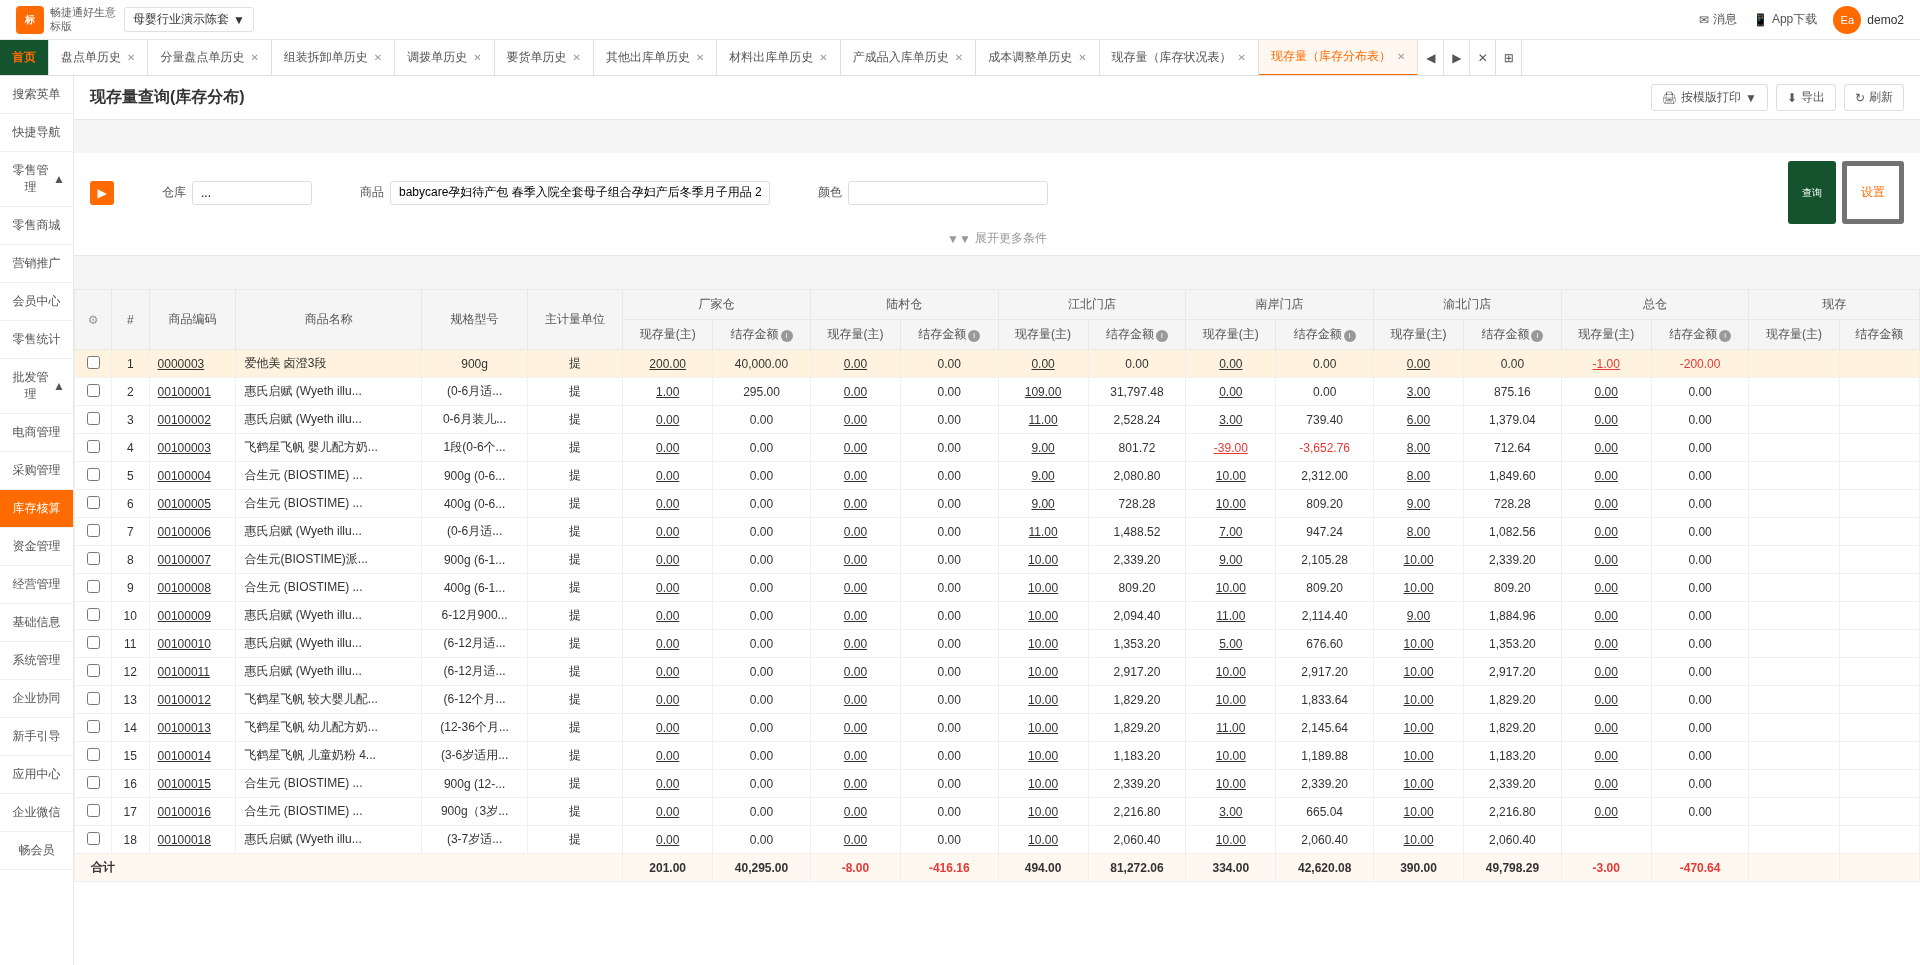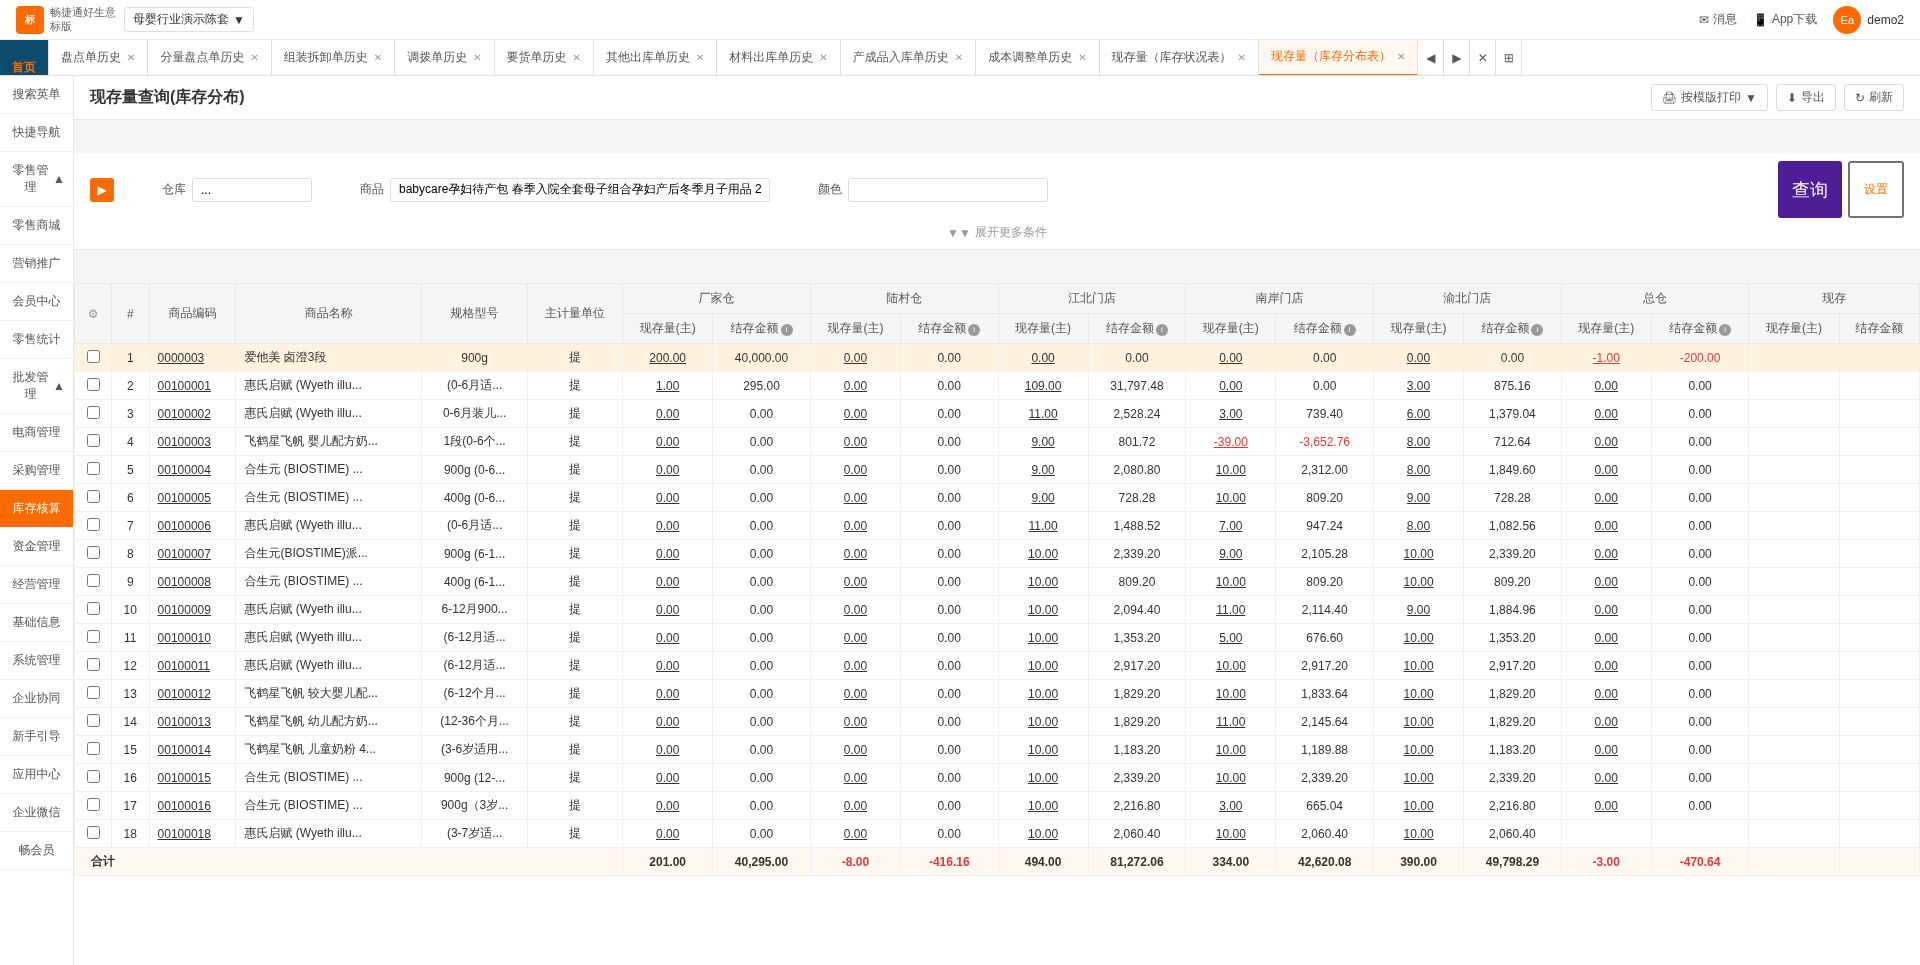--- a/index.html
+++ b/index.html
@@ -12,43 +12,43 @@
     .logo-icon { width: 28px; height: 28px; background: #ff6b00; border-radius: 4px; display: flex; align-items: center; justify-content: center; color: white; font-size: 10px; font-weight: bold; }
     .logo-text { font-size: 11px; color: #666; line-height: 1.2; }
     .top-bar-right { display: flex; align-items: center; gap: 16px; }
     .top-bar-btn { display: flex; align-items: center; gap: 4px; color: #555; cursor: pointer; font-size: 12px; }
     .avatar { width: 28px; height: 28px; background: #ff6b00; border-radius: 50%; display: flex; align-items: center; justify-content: center; color: white; font-size: 11px; }
 
     
     .tab-bar { height: 36px; background: #fff; display: flex; align-items: center; border-bottom: 1px solid #e0e0e0; overflow: hidden; }
     .tab-item { height: 36px; display: flex; align-items: center; padding: 0 12px; border-right: 1px solid #e0e0e0; white-space: nowrap; cursor: pointer; font-size: 12px; color: #555; position: relative; gap: 6px; flex-shrink: 0; }
     .tab-item.active { background: #fff7f0; color: #ff6b00; border-bottom: 2px solid #ff6b00; }
-    .tab-item.home { background: #0c4a6e; color: #ff6b00; font-weight: bold; align-items: flex-end; }
+    .tab-item.home { background: #14532d; color: #ff6b00; font-weight: bold; }
     .tab-close { font-size: 10px; color: #999; cursor: pointer; }
     .tab-nav-btn { width: 26px; height: 36px; display: flex; align-items: center; justify-content: center; cursor: pointer; color: #555; border-right: 1px solid #e0e0e0; flex-shrink: 0; }
 
     
     .main-layout { display: flex; height: calc(965px - 76px); }
 
     
     .sidebar { width: 74px; background: #fff; border-right: 1px solid #e8e8e8; display: flex; flex-direction: column; overflow-y: auto; }
     .sidebar-item { padding: 10px 6px; text-align: center; cursor: pointer; color: #555; font-size: 12px; border-bottom: 1px solid #f0f0f0; }
     .sidebar-item.active { background: #ff6b00; color: white; }
     .sidebar-item.has-arrow { display: flex; align-items: center; justify-content: space-between; padding: 10px 8px; }
 
     
     .content { flex: 1; display: flex; flex-direction: column; overflow: hidden; gap: 33px; }
 
     
     .page-header { background: #fff; padding: 8px 16px; border-bottom: 1px solid #e8e8e8; display: flex; align-items: center; justify-content: space-between; }
     .page-title { font-size: 16px; font-weight: bold; color: #333; }
     .page-actions { display: flex; align-items: center; gap: 8px; }
     .btn-action { display: flex; align-items: center; gap: 4px; padding: 4px 10px; border: 1px solid #ddd; border-radius: 3px; cursor: pointer; font-size: 12px; background: #fff; color: #555; }
-    .btn-primary { background: #4c1d95; color: white; border: none; padding: 11px 14px; border-radius: 3px; cursor: pointer; font-size: 18px; }
-    .btn-setting { background: #fff; color: #ff6b00; border: 2px solid #737373; padding: 18px 14px; border-radius: 3px; cursor: pointer; font-size: 12px; }
+    .btn-primary { background: #14532d; color: white; border: none; padding: 11px 14px; border-radius: 3px; cursor: pointer; font-size: 10px; }
+    .btn-setting { background: #fff; color: #ff6b00; border: 5px solid #737373; padding: 18px 14px; border-radius: 3px; cursor: pointer; font-size: 12px; }
 
     
     .filter-area { background: #fff; padding: 8px 16px; border-bottom: 1px solid #e8e8e8; }
     .filter-row { display: flex; align-items: center; gap: 12px; flex-wrap: wrap; }
     .filter-item { display: flex; align-items: center; gap: 6px; margin-left: 36px; }
     .filter-label { color: #555; white-space: nowrap; }
     .filter-input { border: 1px solid #ddd; border-radius: 3px; padding: 4px 8px; font-size: 12px; min-width: 80px; }
     .filter-input-long { min-width: 340px; }
     .expand-btn { display: flex; align-items: center; gap: 4px; color: #999; cursor: pointer; font-size: 12px; margin-top: 6px; justify-content: center; }
     .orange-arrow { width: 24px; height: 24px; background: #ff6b00; color: white; border-radius: 3px; display: flex; align-items: center; justify-content: center; cursor: pointer; flex-shrink: 0; }

